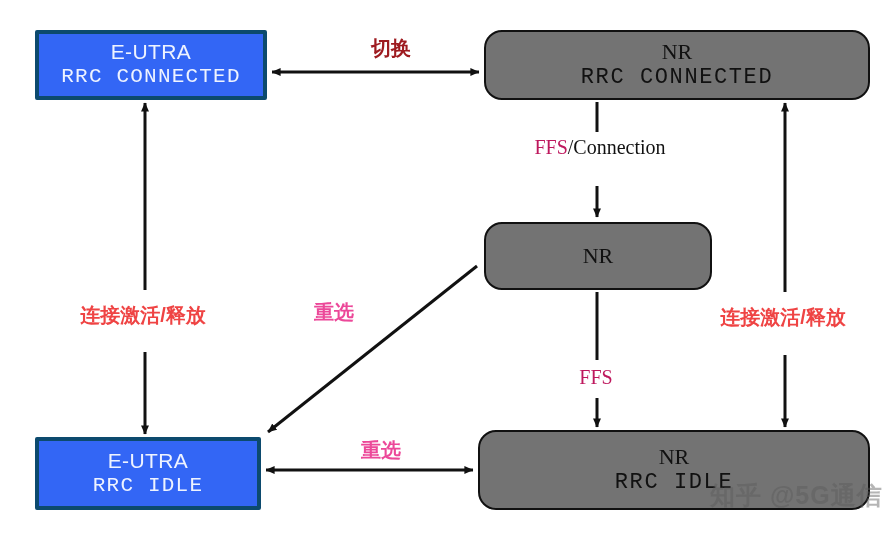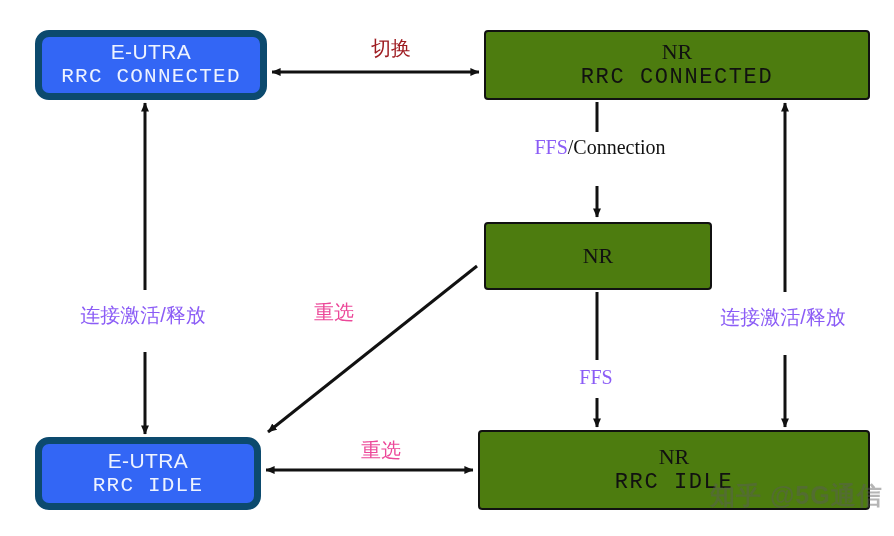--- a/index.html
+++ b/index.html
@@ -31,31 +31,31 @@
     box-sizing: border-box;
     display: flex;
     flex-direction: column;
     align-items: center;
     justify-content: center;
     text-align: center;
     line-height: 1.18;
   }
   .node.blue {
     background: #3366f5;
-    border: 7px solid #0c4a6e;
-    border-radius: 14px;
+    border: 4px solid #0c4a6e;
+    border-radius: 2px;
     color: #eef3ff;
     font-family: "Liberation Sans", sans-serif;
     font-size: 21px;
     letter-spacing: 0.4px;
   }
   .node.white {
-    background: #4d7c0f;
+    background: #737373;
     border: 2px solid #111111;
-    border-radius: 4px;
+    border-radius: 18px;
     color: #111111;
     font-family: "Liberation Serif", serif;
     font-size: 22px;
     text-align: center;
   }
   .node .l2 { letter-spacing: 1.2px; font-family: Liberation Mono, monospace; }
   .node.white .l2 { letter-spacing: 1.6px; }
 
   #n-eutra-connected { left: 35px;  top: 30px;  width: 232px; height: 70px; }
   #n-nr-connected    { left: 484px; top: 30px;  width: 386px; height: 70px; }
@@ -65,32 +65,32 @@
 
   
   .edge-label {
     position: absolute;
     white-space: nowrap;
     text-align: center;
     line-height: 1.25;
   }
   .lbl-cn {
     font-family: "Liberation Sans", sans-serif;
-    font-weight: normal;
+    font-weight: bold;
     font-size: 20px;
   }
   .lbl-red  { color: #9e1b20; }
   .lbl-red2 { color: #ec4899; }
-  .lbl-green{ color: #8b5cf6; }
+  .lbl-green{ color: #ef4444; }
   .lbl-serif {
     font-family: "Liberation Serif", serif;
     font-size: 20px;
     color: #111111;
   }
-  .ffs { color: #8b5cf6; font-family: "Liberation Serif", serif; }
+  .ffs { color: #be185d; font-family: "Liberation Serif", serif; }
 
   #lb-handover   { left: 351px; top: 36px;  width: 80px; }
   #lb-ffs-conn   { left: 505px; top: 135px; width: 190px; }
   #lb-reselect-d { left: 298px; top: 300px; width: 72px; }
   #lb-act-left   { left: 60px;  top: 303px; width: 166px; }
   #lb-act-right  { left: 700px; top: 305px; width: 166px; }
   #lb-ffs-mid    { left: 565px; top: 365px; width: 62px; }
   #lb-reselect-b { left: 345px; top: 438px; width: 72px; }
 
   

